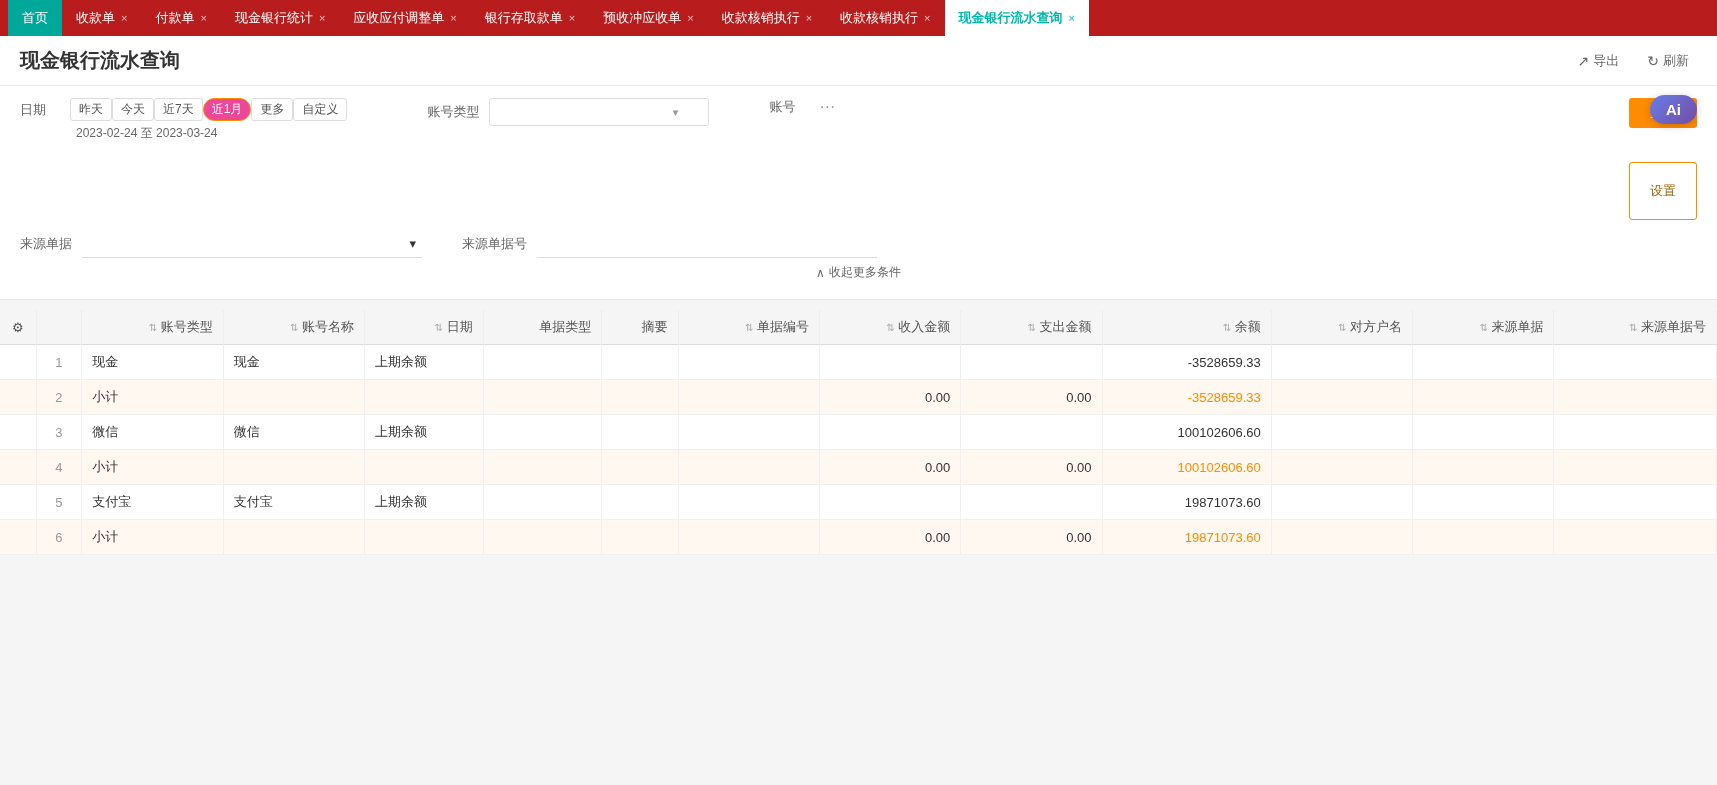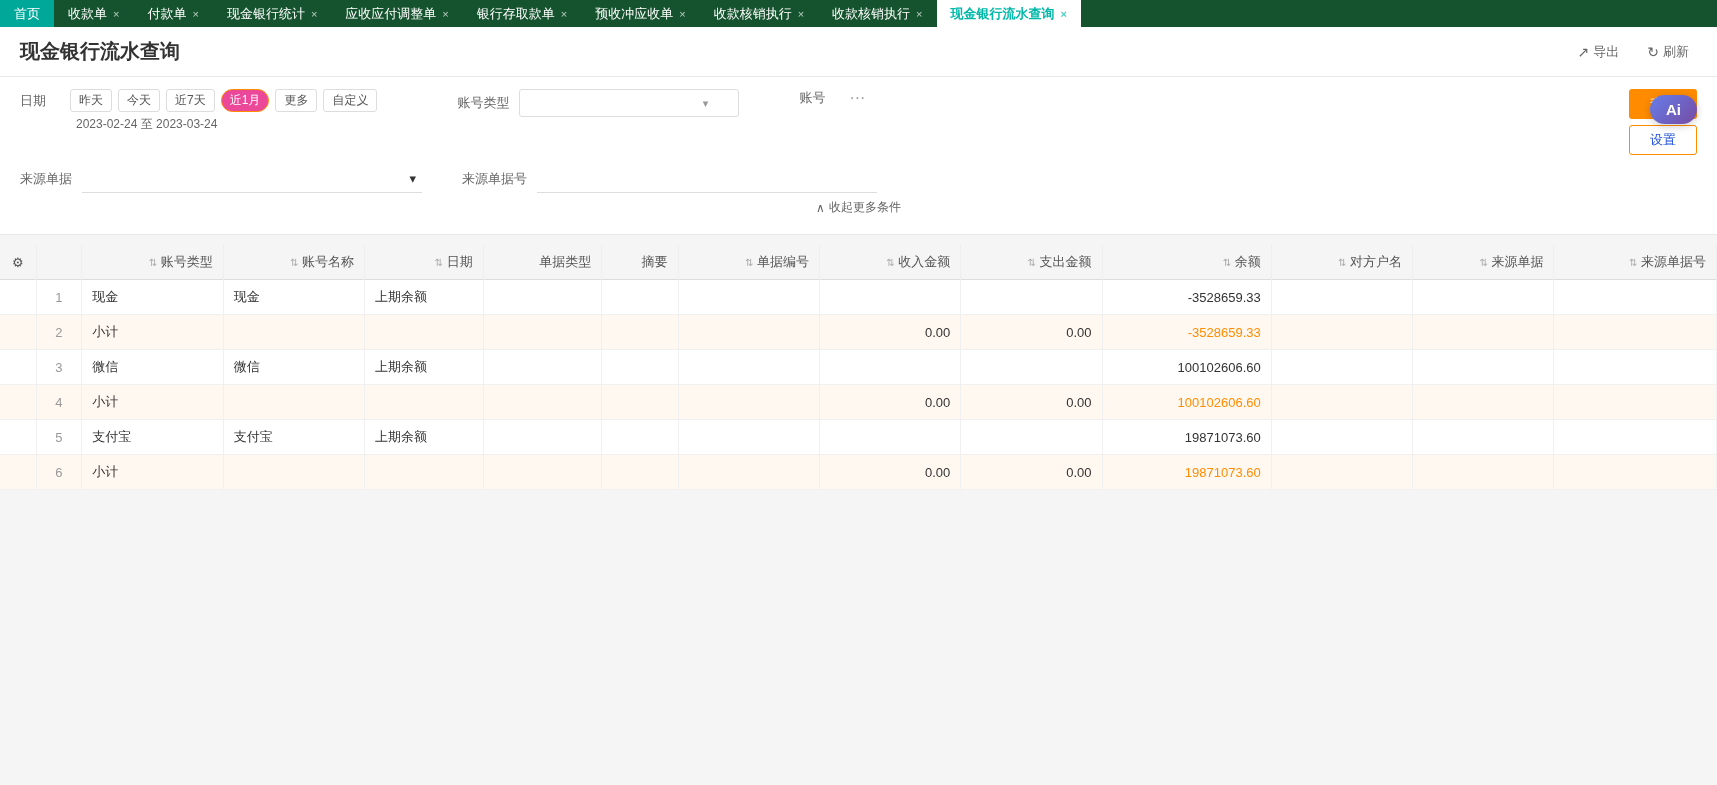--- a/index.html
+++ b/index.html
@@ -1,24 +1,24 @@
 <!DOCTYPE html>
 <html><head>
   <meta charset="utf-8">
   <style>
     * { margin: 0; padding: 0; box-sizing: border-box; }
     body { font-family: 'Microsoft YaHei', Arial, sans-serif; font-size: 13px; background: #f5f5f5; color: #333; }
 
     
     .top-nav {
-      background: #14532d;
-      display: flex;
-      align-items: center;
-      height: 27px;
-      padding: 0 0;
+      background: #b91c1c;
+      display: flex;
+      align-items: center;
+      height: 36px;
+      padding: 0 8px;
       overflow: hidden;
     }
     .nav-item {
       color: #fff;
       padding: 0 14px;
       height: 36px;
       display: flex;
       align-items: center;
       cursor: pointer;
       white-space: nowrap;
@@ -83,21 +83,20 @@
       gap: 20px;
       margin-bottom: 10px;
     }
     .filter-label {
       color: #666;
       white-space: nowrap;
       min-width: 40px;
     }
     .filter-date-btns {
       display: flex;
-      gap: 6px;
       align-items: center;
     }
     .date-btn {
       padding: 2px 8px;
       border: 1px solid #ddd;
       border-radius: 3px;
       cursor: pointer;
       font-size: 12px;
       color: #555;
       background: #fff;
@@ -140,26 +139,27 @@
       background: #ff8c00;
       color: #fff;
       border: none;
       padding: 6px 20px;
       border-radius: 3px;
       cursor: pointer;
       font-size: 13px;
     }
     .settings-btn {
       background: #fff;
-      color: #1d4ed8;
+      color: #a16207;
       border: 1px solid #ff8c00;
-      padding: 5px 20px;
+      padding: 19px 20px;
       border-radius: 3px;
       cursor: pointer;
       font-size: 13px;
+      margin-top: 28px;
     }
     .btn-group {
       display: flex;
       flex-direction: column;
       gap: 6px;
       margin-left: auto;
     }
     .filter-row-2 {
       display: flex;
       align-items: center;

